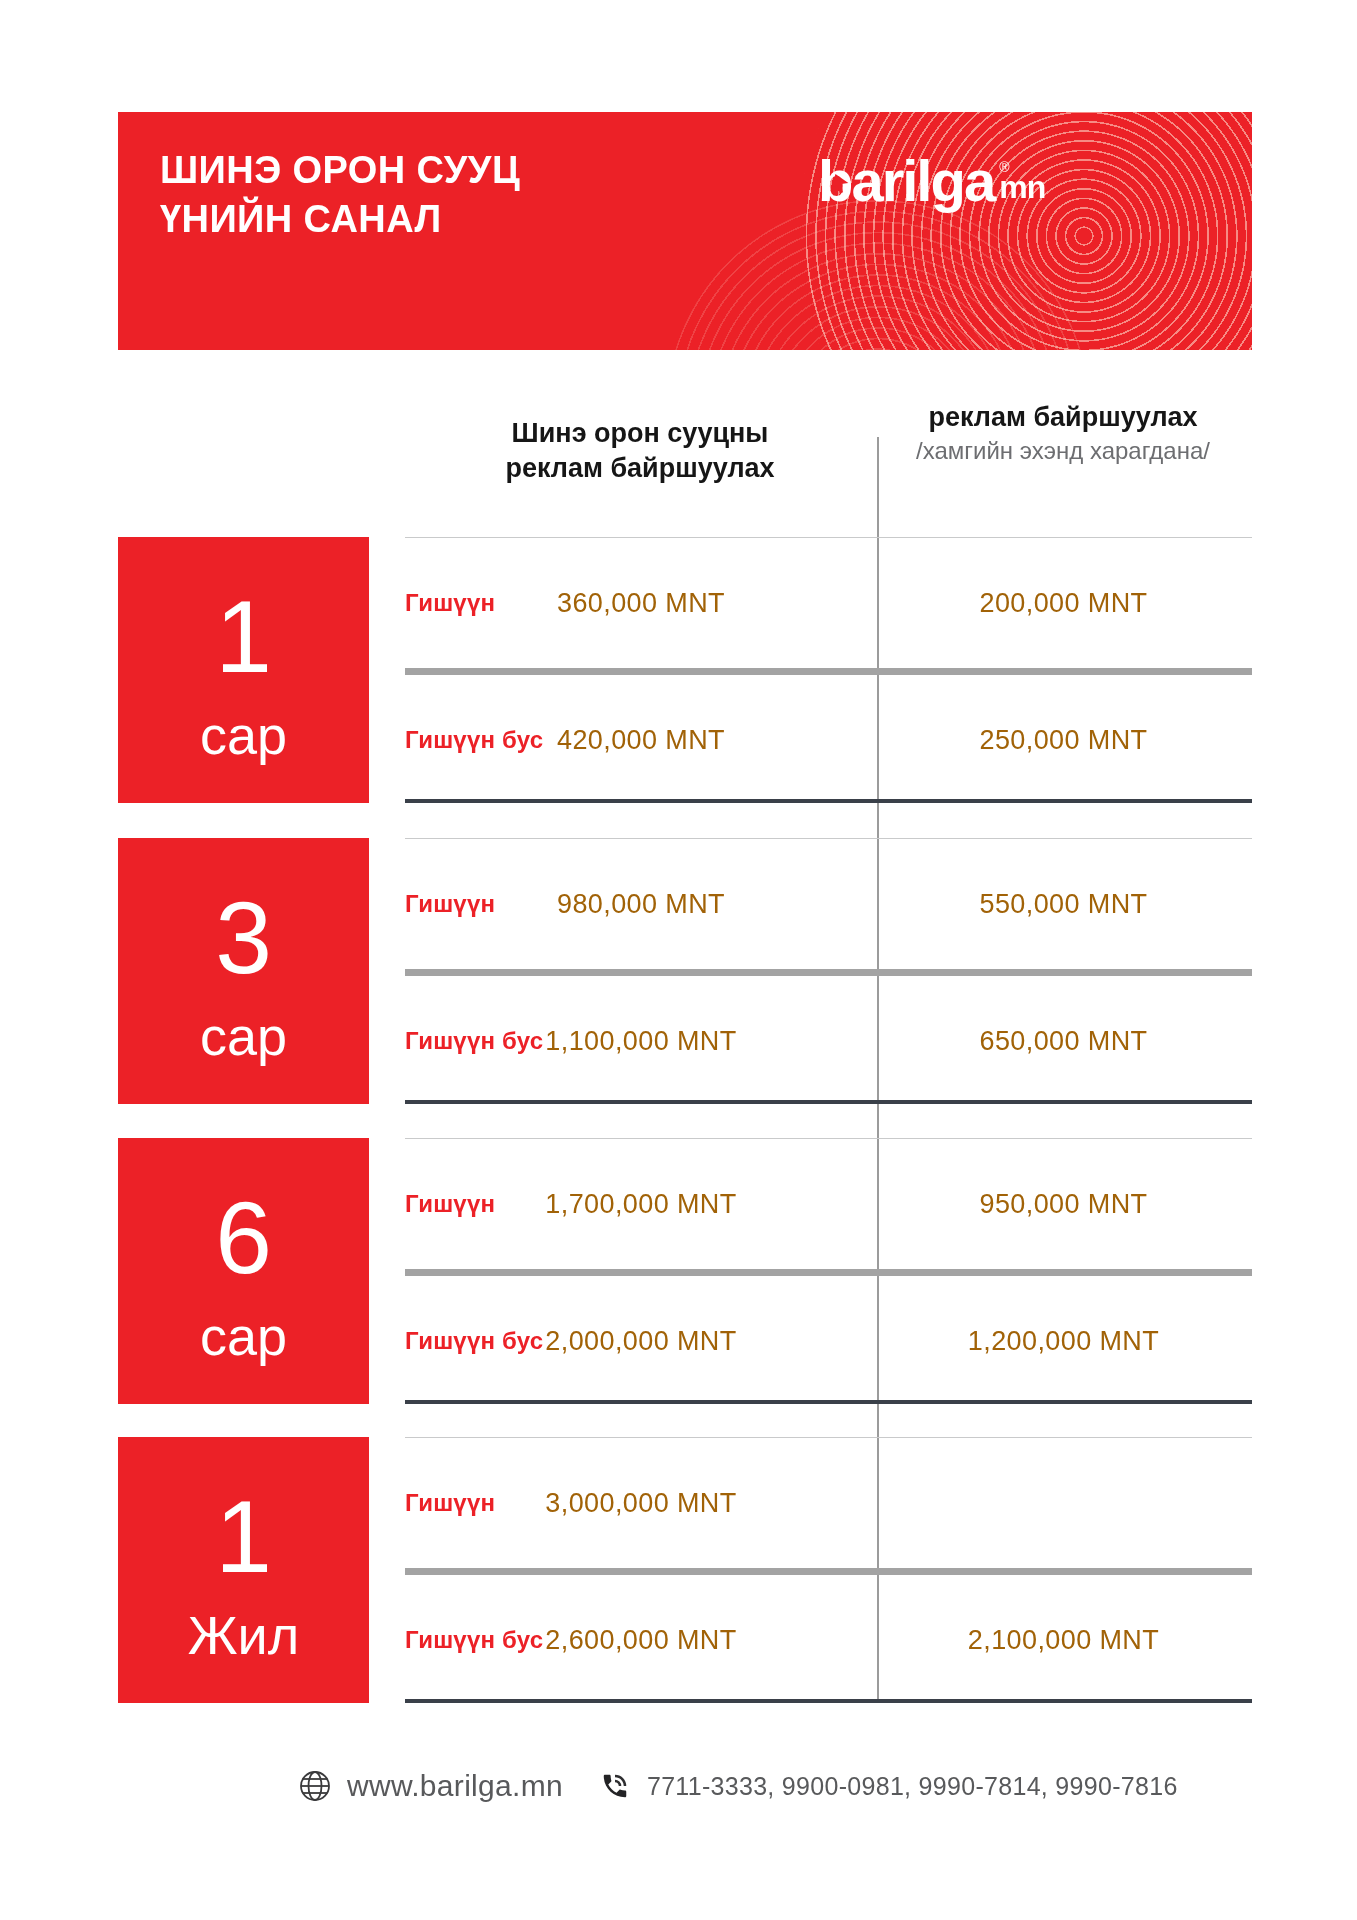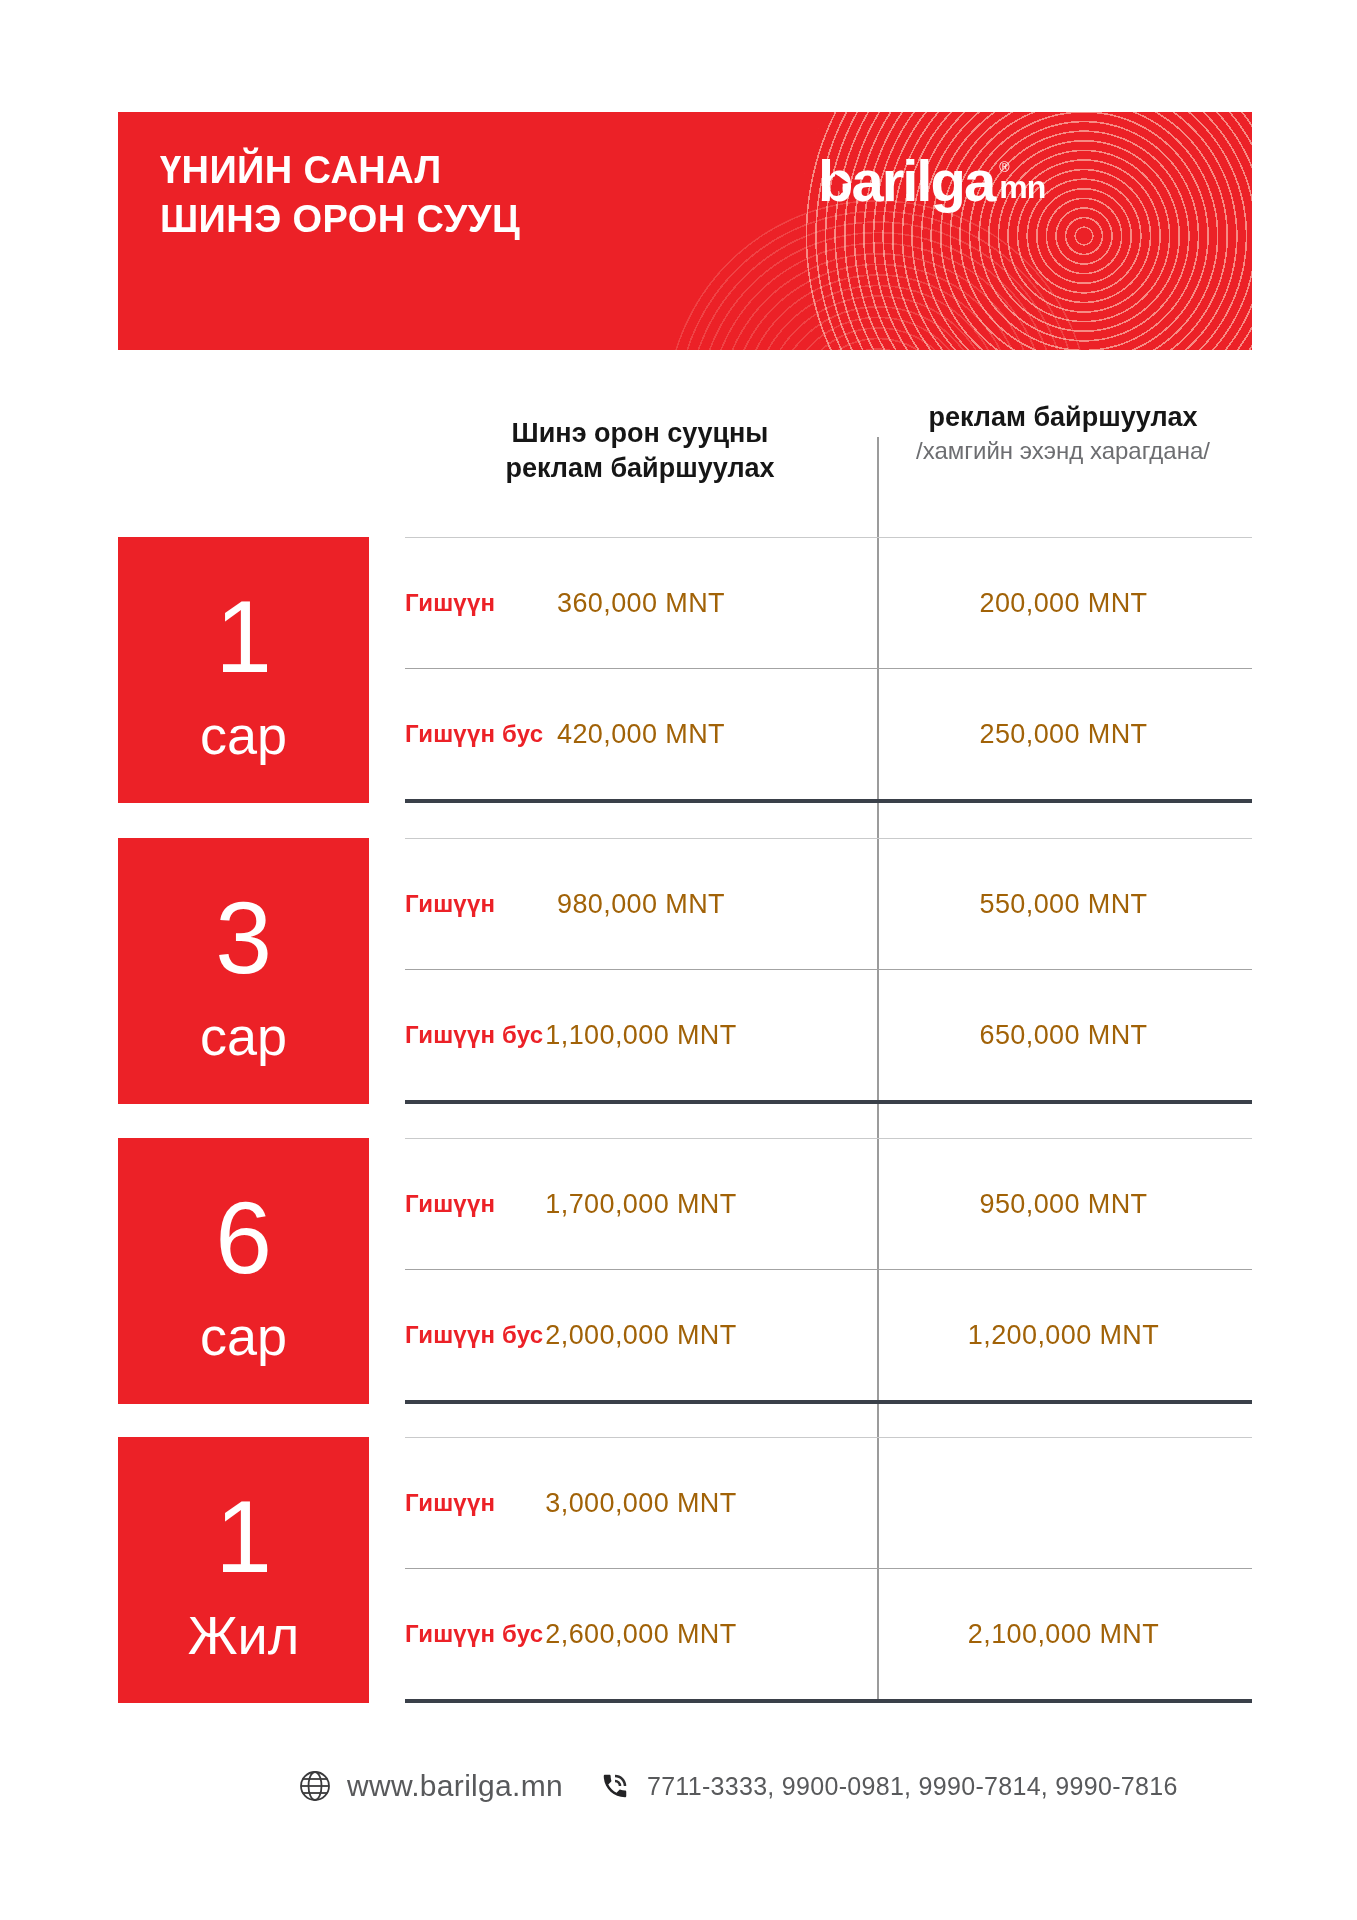--- a/index.html
+++ b/index.html
@@ -34,21 +34,21 @@
   .section{position:absolute;left:118px;width:1134px;height:266px;}
   .red-tab{position:absolute;left:0;top:0;width:251px;height:100%;background:#EC2127;
            color:#ffffff;text-align:center;}
   .tab-number{position:absolute;left:0;top:40px;width:100%;height:120px;line-height:120px;
               font-size:102px;font-weight:500;}
   .tab-unit{position:absolute;left:0;top:168px;width:100%;height:60px;line-height:60px;
             font-size:54px;font-weight:400;}
   .table-area{position:absolute;left:287px;right:0;top:0;height:100%;box-sizing:border-box;
               border-top:1px solid #C9CACB;border-bottom:4px solid #3A4049;}
   .trow{position:relative;height:130px;}
-  .trow.first{border-bottom:1px solid #a3a3a3;}
+  .trow.first{border-bottom:7px solid #a3a3a3;}
   .row-label{position:absolute;left:0;top:0;height:100%;display:flex;align-items:center;
              font-size:24px;font-weight:700;color:#EC2127;letter-spacing:.2px;}
   .price{position:absolute;top:0;height:100%;display:flex;align-items:center;justify-content:center;
          font-size:27px;font-weight:400;color:#a16207;letter-spacing:.4px;}
   .price.p1{left:0;width:472px;}
   .price.p2{left:472px;width:373px;}
   .vdivider{position:absolute;left:877px;top:437px;width:2px;height:1266px;background:#9B9B9B;}
 
   
   .footer{position:absolute;left:298px;top:1762px;height:48px;display:flex;align-items:center;
@@ -59,22 +59,22 @@
 </style>
 </head>
 <body>
 
 <div class="page">
 
   <header class="banner">
     <div class="ripple r2"></div>
     <div class="ripple r1"></div>
     <div class="banner-title">
+      <div>ШИНЭ ОРОН СУУЦ</div>
       <div>ҮНИЙН САНАЛ</div>
-      <div>ШИНЭ ОРОН СУУЦ</div>
     </div>
     <div class="logo">
       <span class="logo-brand">barilga</span>
       <svg class="logo-cursor" width="20" height="22" viewBox="0 0 20 22">
         <polygon points="3,1 17,8 10,10 13,18 10,19.5 6.5,11.5 1,15" fill="#EC2127" transform="rotate(8 10 11)"></polygon>
       </svg>
       <span class="logo-mark">
         <span class="logo-reg">®</span>
         <span class="logo-tld">mn</span>
       </span>

